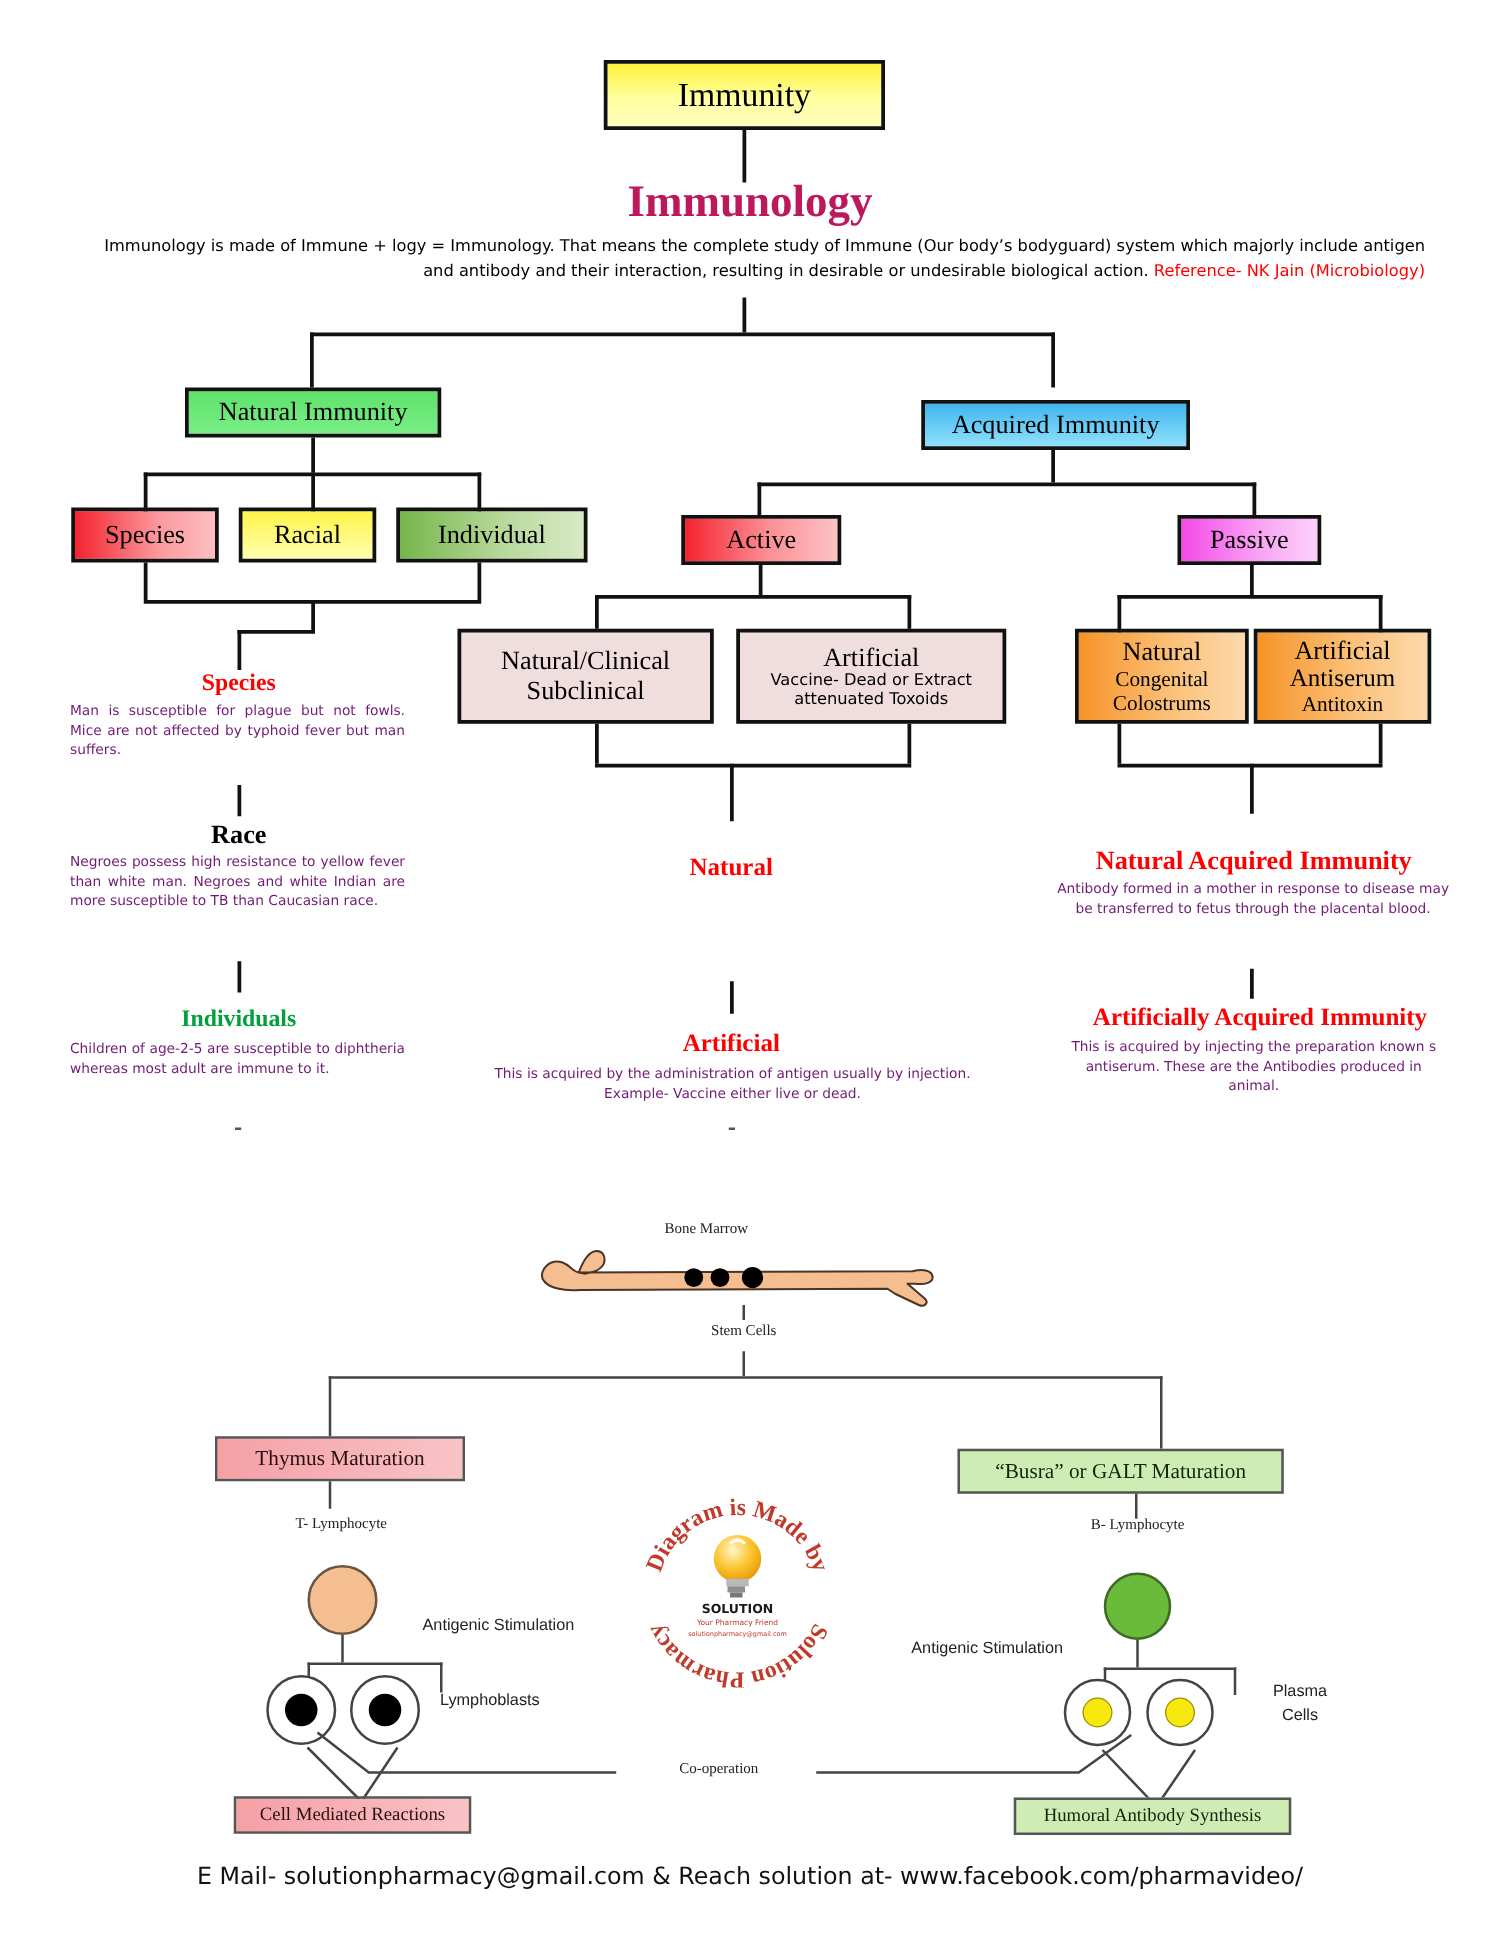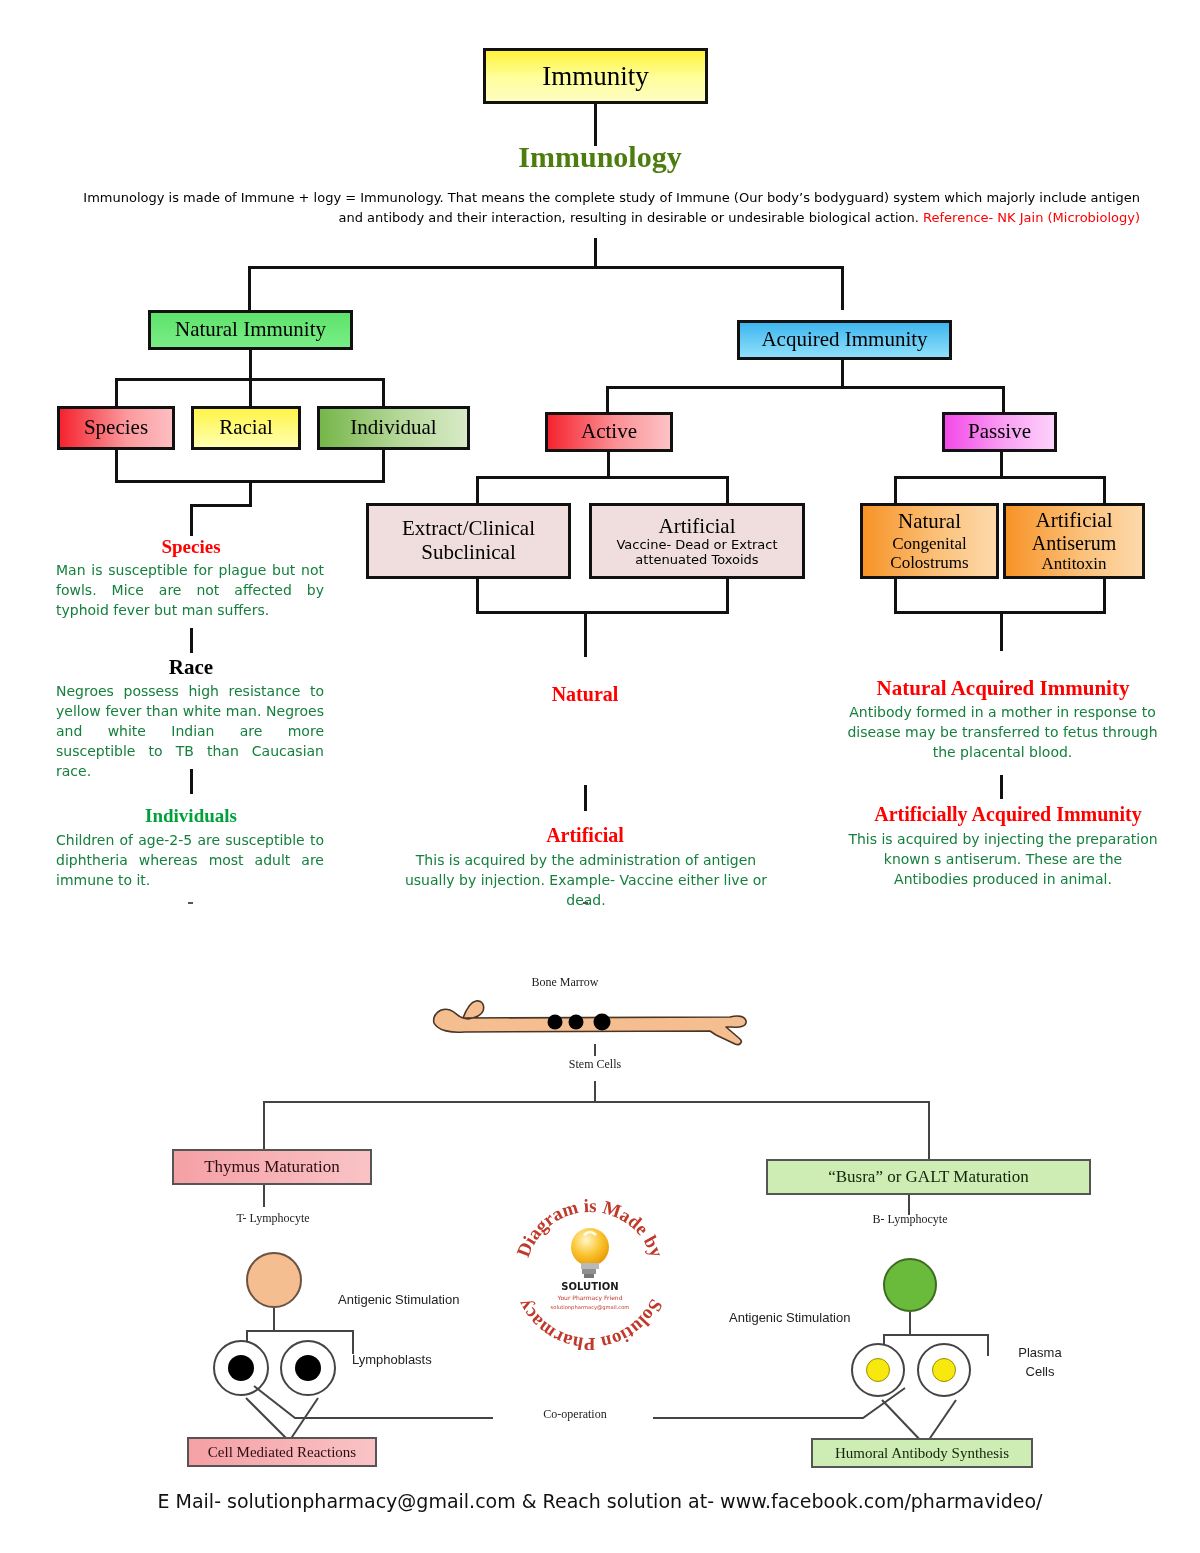--- a/index.html
+++ b/index.html
@@ -28,29 +28,29 @@
   
   .ln{position:absolute;background:#111;}
   .lnv{width:3px;}
   .lnh{height:3px;}
   .thin{background:#444;}
   .thinv{width:2px;}
   .thinh{height:2px;}
 
   
   .hdr{position:absolute;text-align:center;font-weight:bold;}
-  .para{position:absolute;font-family:"DejaVu Sans",sans-serif;font-size:14px;line-height:1.42;color:#15803d;}
+  .para{position:absolute;font-family:"DejaVu Sans",sans-serif;font-size:11px;line-height:1.42;color:#701a75;}
   .just{text-align:justify;}
   .ctr{text-align:center;}
   .red{color:#ff0000;}
   .green{color:#00a13a;}
   .blk{color:#000;}
 
-  #immunology-title{position:absolute;width:100%;text-align:center;color:#4d7c0f;
-     font-size:30px;font-weight:bold;font-family:"Liberation Serif",serif;}
+  #immunology-title{position:absolute;width:100%;text-align:center;color:#be185d;
+     font-size:36px;font-weight:bold;font-family:"Liberation Serif",serif;}
   #immunology-desc{position:absolute;text-align:right;font-size:13px;line-height:1.5;
      font-family:"DejaVu Sans",sans-serif;}
 
   
   .lbl{position:absolute;font-size:12px;font-family:"Liberation Serif",serif;color:#222;text-align:center;}
   .lbl-s{position:absolute;font-size:13px;font-family:Liberation Sans, sans-serif;color:#222;}
   .cell{position:absolute;border-radius:50%;border:2px solid #444;box-sizing:border-box;}
   .nucleus{position:absolute;border-radius:50%;}
   .box2{position:absolute;box-sizing:border-box;border:2px solid #555;
         display:flex;align-items:center;justify-content:center;font-size:17px;
@@ -129,21 +129,21 @@
     <span class="t1">Passive</span>
   </div>
 
   <div class="ln lnv" style="left:476px;top:452px;height:0px;"></div>
   <div class="ln lnv" style="left:607px;top:452px;height:24px;"></div>
   <div class="ln lnh" style="left:476px;top:476px;width:253px;"></div>
   <div class="ln lnv" style="left:476px;top:476px;height:30px;"></div>
   <div class="ln lnv" style="left:726px;top:476px;height:30px;"></div>
 
   <div class="node b-pink" style="left:366px;top:503px;width:205px;height:76px;">
-    <span class="t1">Extract/Clinical</span>
+    <span class="t1">Natural/Clinical</span>
     <span class="t1">Subclinical</span>
   </div>
   <div class="node b-pink" style="left:589px;top:503px;width:216px;height:76px;">
     <span class="t1">Artificial</span>
     <span class="t2">Vaccine- Dead or Extract</span>
     <span class="t2">attenuated Toxoids</span>
   </div>
 
   <div class="ln lnv" style="left:476px;top:579px;height:32px;"></div>
   <div class="ln lnv" style="left:726px;top:579px;height:32px;"></div>
@@ -240,21 +240,21 @@
 
   <svg class="abs" style="left:200px;top:1390px;" width="200" height="60" viewBox="0 0 200 60">
     <path d="M46,8 L88,50" stroke="#444" stroke-width="2" fill="none"></path>
     <path d="M118,8 L90,50" stroke="#444" stroke-width="2" fill="none"></path>
   </svg>
 
   <div class="box2 bx-red" style="left:187px;top:1437px;width:190px;height:30px;font-size:15px;">
     <span>Cell Mediated Reactions</span>
   </div>
 
-  <div class="box2 bx-grn" style="left:766px;top:1159px;width:325px;height:36px;">
+  <div class="box2 bx-grn" style="left:766px;top:1159px;width:261px;height:36px;">
     <span>“Busra” or GALT Maturation</span>
   </div>
   <div class="ln thin thinv" style="left:908px;top:1195px;height:20px;"></div>
   <div class="lbl" style="left:820px;top:1212px;width:180px;">B- Lymphocyte</div>
 
   <div class="cell" style="left:883px;top:1258px;width:54px;height:54px;background:#6aba3c;border-color:#3d6b22;"></div>
   <div class="ln thin thinv" style="left:909px;top:1312px;height:22px;"></div>
   <div class="ln thin thinh" style="left:883px;top:1334px;width:106px;"></div>
   <div class="ln thin thinv" style="left:883px;top:1334px;height:22px;"></div>
   <div class="ln thin thinv" style="left:987px;top:1334px;height:22px;"></div>

